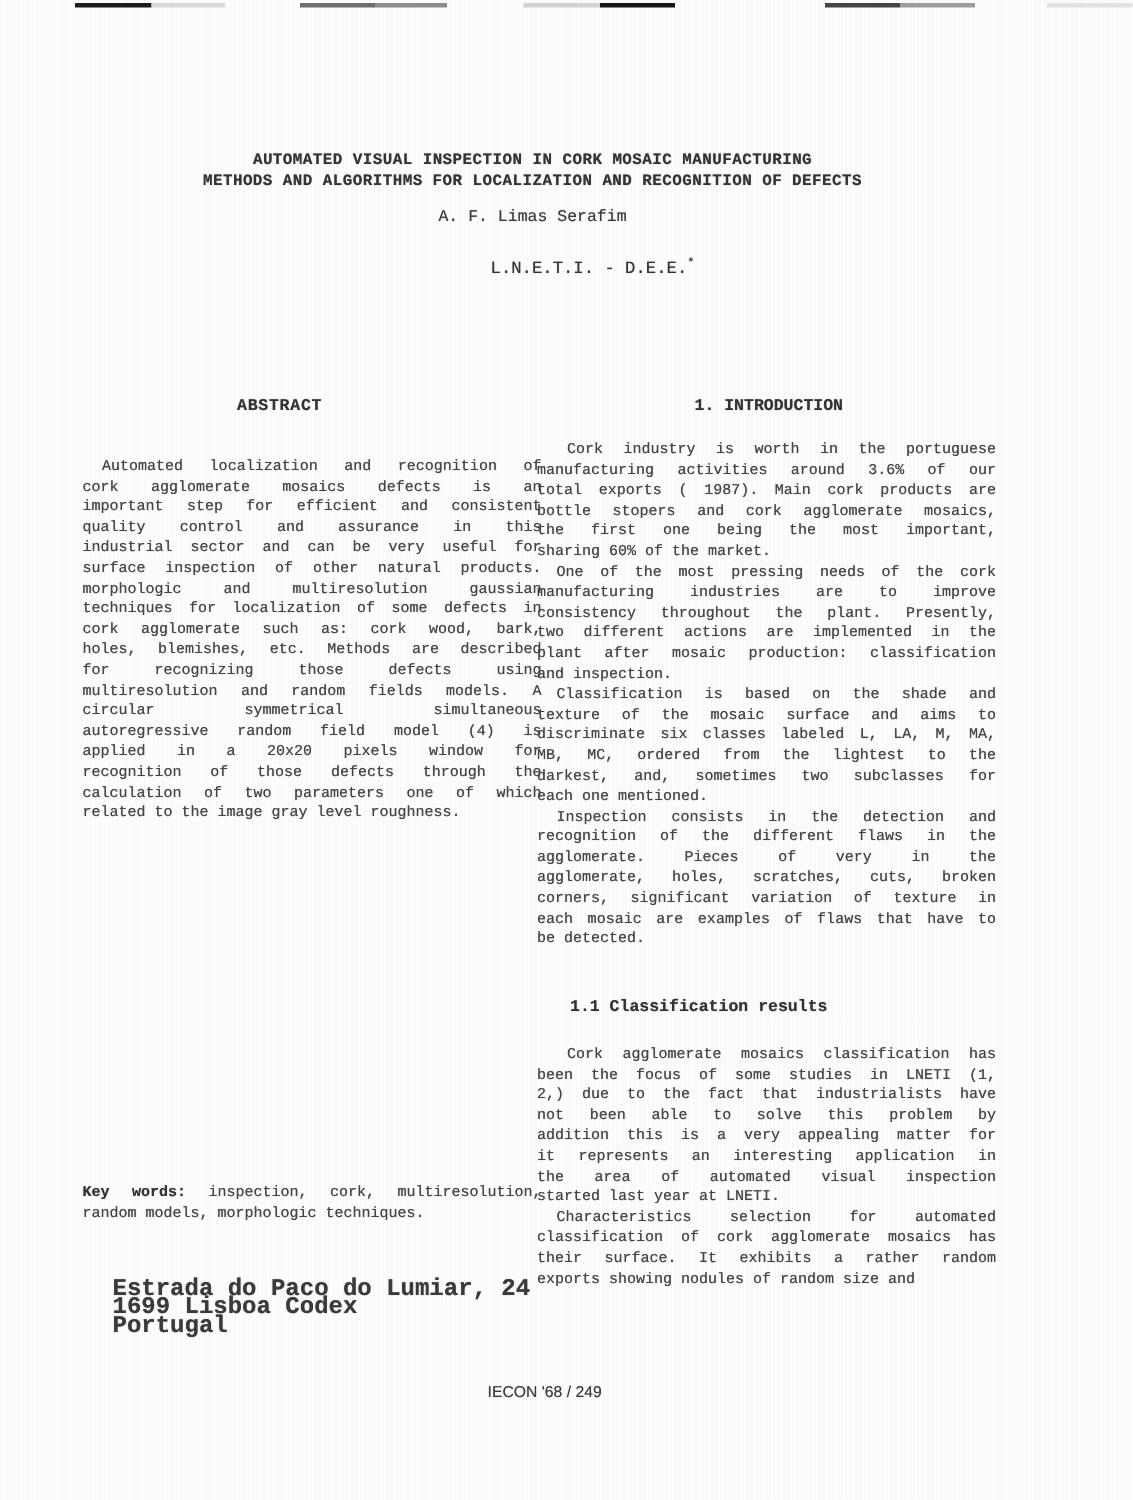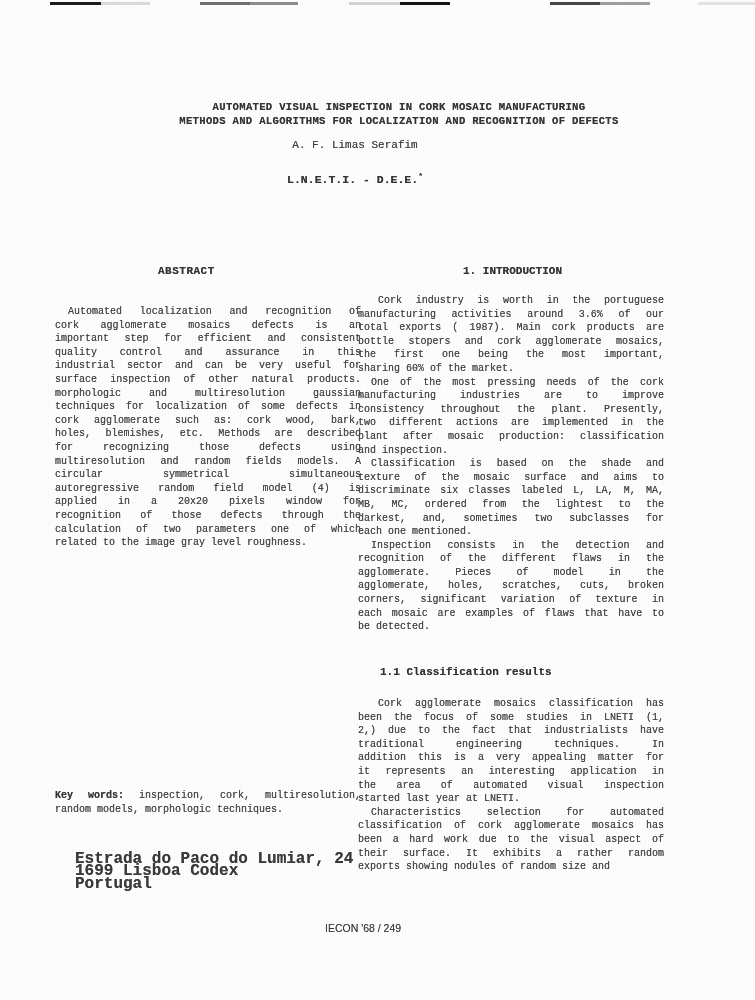--- a/index.html
+++ b/index.html
@@ -20,33 +20,33 @@
 
   .header-block {
     position: absolute; left: 0; top: 0; width: 710px;
     text-align: center; color: #2e2e2e;
   }
   .title-line {
     position: absolute; left: 0; width: 100%;
     font-size: 10.6px; font-weight: bold; letter-spacing: 0.3px;
     white-space: nowrap; color: #343434;
     text-shadow: 0 0 0.6px rgba(60,60,60,0.7);
-    margin-left: 44px;
   }
   .t1 { top: 101px; }
   .t2 { top: 115px; }
   .author-line {
     position: absolute; left: 0; top: 139px; width: 100%;
     font-size: 11px; color: #3c3c3c; white-space: nowrap;
     text-shadow: 0 0 0.6px rgba(60,60,60,0.6);
   }
   .affil-line {
     position: absolute; left: 0; top: 171px; width: 100%;
-    font-size: 11.5px; font-weight: bold; color: #343434; white-space: nowrap;
-    text-shadow: 0 0 0.6px rgba(60,60,60,0.7);
+    font-size: 11.5px; font-weight: normal; color: #343434; white-space: nowrap;
+    text-shadow: 0 0 0.6px rgba(60,60,60,0.7);
+    padding-left: 40px;
   }
   .affil-line sup { font-size: 8px; }
 
   .heading {
     position: absolute;
     font-size: 11px; font-weight: bold; color: #333;
     white-space: nowrap;
     text-shadow: 0 0 0.6px rgba(60,60,60,0.7);
   }
   .abstract-heading { left: 158px; top: 265px; letter-spacing: 0.5px; }
@@ -164,44 +164,43 @@
         <div class="jline">Classification is based on the shade and</div>
         <div class="jline">texture of the mosaic surface and aims to</div>
         <div class="jline">discriminate six classes labeled L, LA, M, MA,</div>
         <div class="jline">MB, MC, ordered from the lightest to the</div>
         <div class="jline">darkest, and, sometimes two subclasses for</div>
         <div class="jline">each one mentioned.</div>
       </div>
     <div class="para ind2">
         <div class="jline">Inspection consists in the detection and</div>
         <div class="jline">recognition of the different flaws in the</div>
-        <div class="jline">agglomerate. Pieces of model in the</div>
+        <div class="jline">agglomerate. Pieces of very in the</div>
         <div class="jline">agglomerate, holes, scratches, cuts, broken</div>
         <div class="jline">corners, significant variation of texture in</div>
         <div class="jline">each mosaic are examples of flaws that have to</div>
         <div class="jline">be detected.</div>
       </div>
   </div>
 
   <div class="heading sec11-heading">1.1 Classification results</div>
   <div class="colblock right-col rcol-sec11">
     <div class="para ind3">
         <div class="jline">Cork agglomerate mosaics classification has</div>
         <div class="jline">been the focus of some studies in LNETI (1,</div>
         <div class="jline">2,) due to the fact that industrialists have</div>
-        <div class="jline">traditional engineering techniques. In</div>
+        <div class="jline">not been able to solve this problem by</div>
         <div class="jline">addition this is a very appealing matter for</div>
         <div class="jline">it represents an interesting application in</div>
         <div class="jline">the area of automated visual inspection</div>
         <div class="jline">started last year at LNETI.</div>
       </div>
     <div class="para ind2">
         <div class="jline">Characteristics selection for automated</div>
         <div class="jline">classification of cork agglomerate mosaics has</div>
-        <div class="jline">been a hard work due to the visual aspect of</div>
         <div class="jline">their surface. It exhibits a rather random</div>
         <div class="jline">exports showing nodules of random size and</div>
       </div>
   </div>
 
   <div class="page-footer">IECON '68 / 249</div>
 
 </div>
 
 </body></html>

